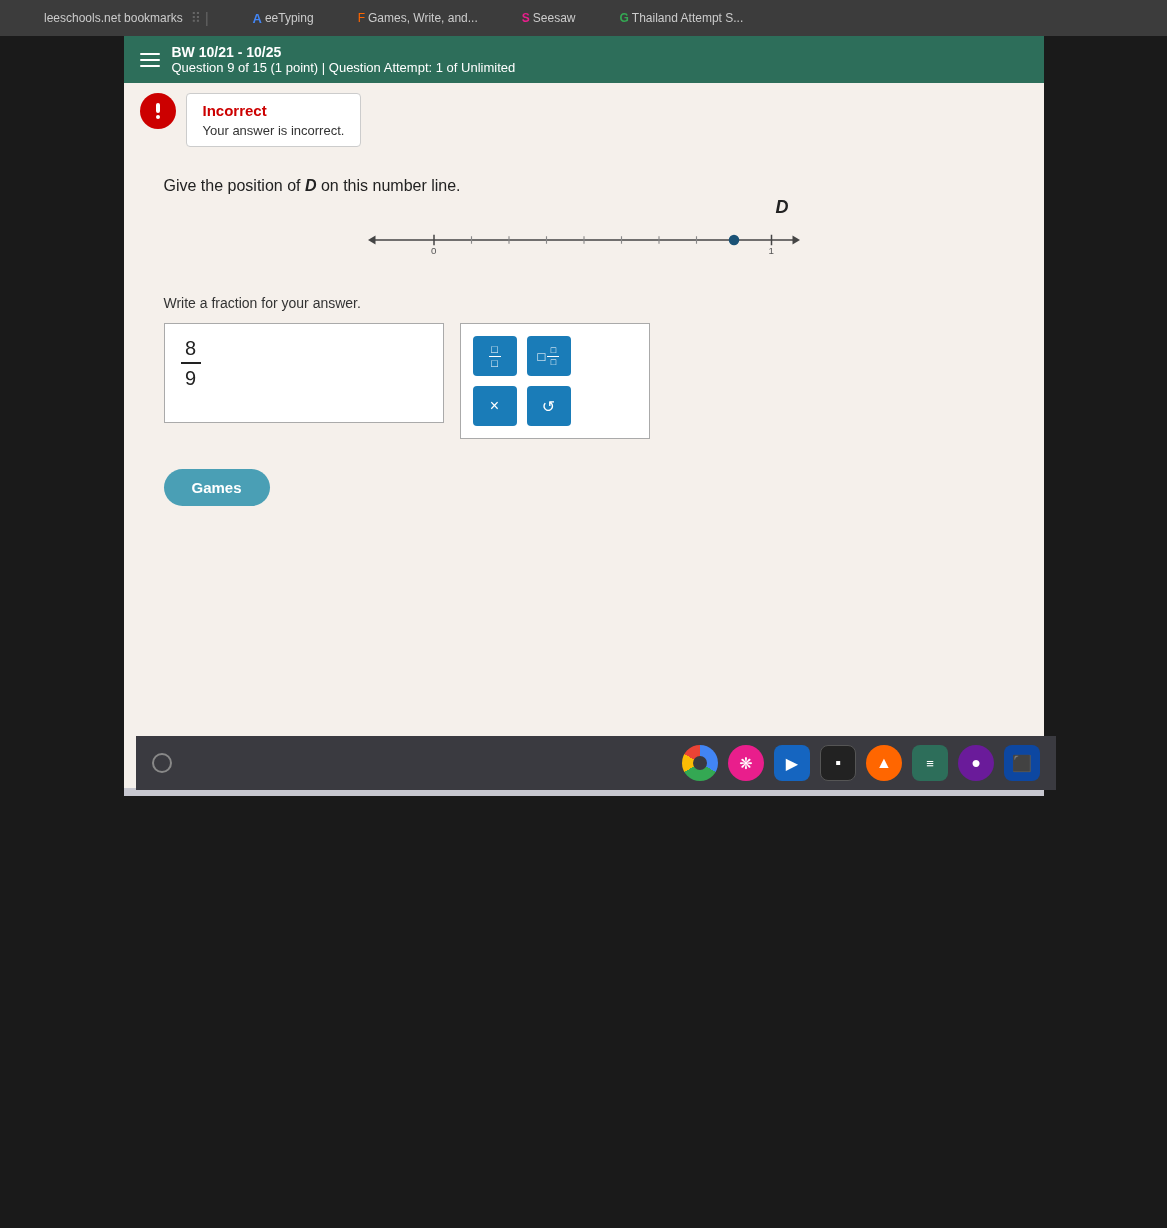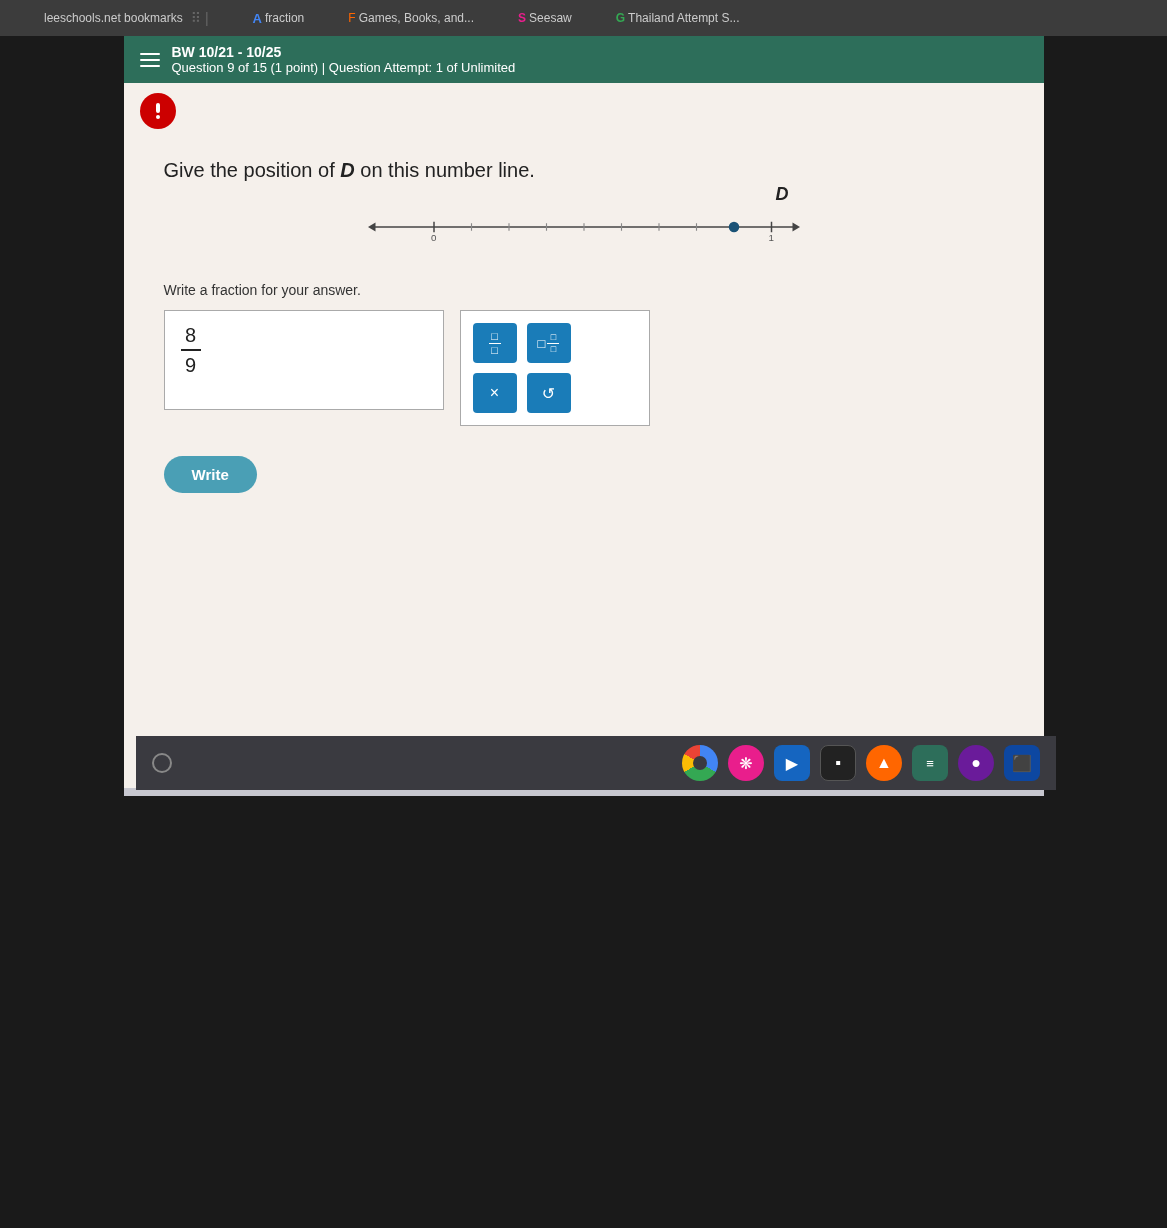--- a/index.html
+++ b/index.html
@@ -132,21 +132,21 @@
       font-size: 13px;
       margin-top: 4px;
     }
 
     
     .question-body {
       padding: 20px 40px;
       flex: 1;
     }
     .question-text {
-      font-size: 20px;
+      font-size: 16px;
       color: #222;
       margin-bottom: 20px;
     }
     .question-text em {
       font-style: italic;
       font-weight: bold;
     }
 
     
     .number-line-container {
@@ -301,25 +301,25 @@
     }
   </style>
 </head>
 <body>
 
 <div class="browser-bar">
   <span class="browser-bar-item">leeschools.net bookmarks</span>
   <span class="browser-bar-separator">⠿ |</span>
   <span class="browser-bar-item">
     <span style="color:#4285f4; font-weight:bold; font-size:13px;">A</span>
-    <span>fraction</span>
+    <span>eeTyping</span>
   </span>
   <span class="browser-bar-item">
     <span style="color:#ff6600;">F</span>
-    <span>Games, Books, and...</span>
+    <span>Games, Write, and...</span>
   </span>
   <span class="browser-bar-item">
     <span style="color:#e91e8c; font-weight:bold;">S</span>
     <span>Seesaw</span>
   </span>
   <span class="browser-bar-item">
     <span style="color:#34a853; font-weight:bold;">G</span>
     <span>Thailand Attempt S...</span>
   </span>
 </div>
@@ -341,20 +341,24 @@
         </div>
       </div>
     </div>
 
     <div class="incorrect-banner">
       <div class="incorrect-icon">
         <svg width="20" height="20" viewBox="0 0 20 20">
           <rect x="8" y="2" width="4" height="10" rx="2" fill="white"></rect>
           <rect x="8" y="14" width="4" height="4" rx="2" fill="white"></rect>
         </svg>
+      </div>
+      <div class="incorrect-text-block">
+        <div class="incorrect-title">Incorrect</div>
+        <div class="incorrect-desc">Your answer is incorrect.</div>
       </div>
     </div>
 
     <div class="question-body">
 
       <div class="question-text">
         Give the position of <em>D</em> on this number line.
       </div>
 
       
@@ -429,21 +433,21 @@
 
             <button class="math-tool-btn clear-btn">×</button>
 
             <button class="math-tool-btn undo-btn">↺</button>
           </div>
         </div>
 
       </div>
 
       
-      <button class="check-btn">Write</button>
+      <button class="check-btn">Games</button>
 
     </div>
 
     <div class="copyright-line">© 2024 McGraw H...</div>
     <div class="footer-bar"></div>
 
   </div>
 
 </div>
 

